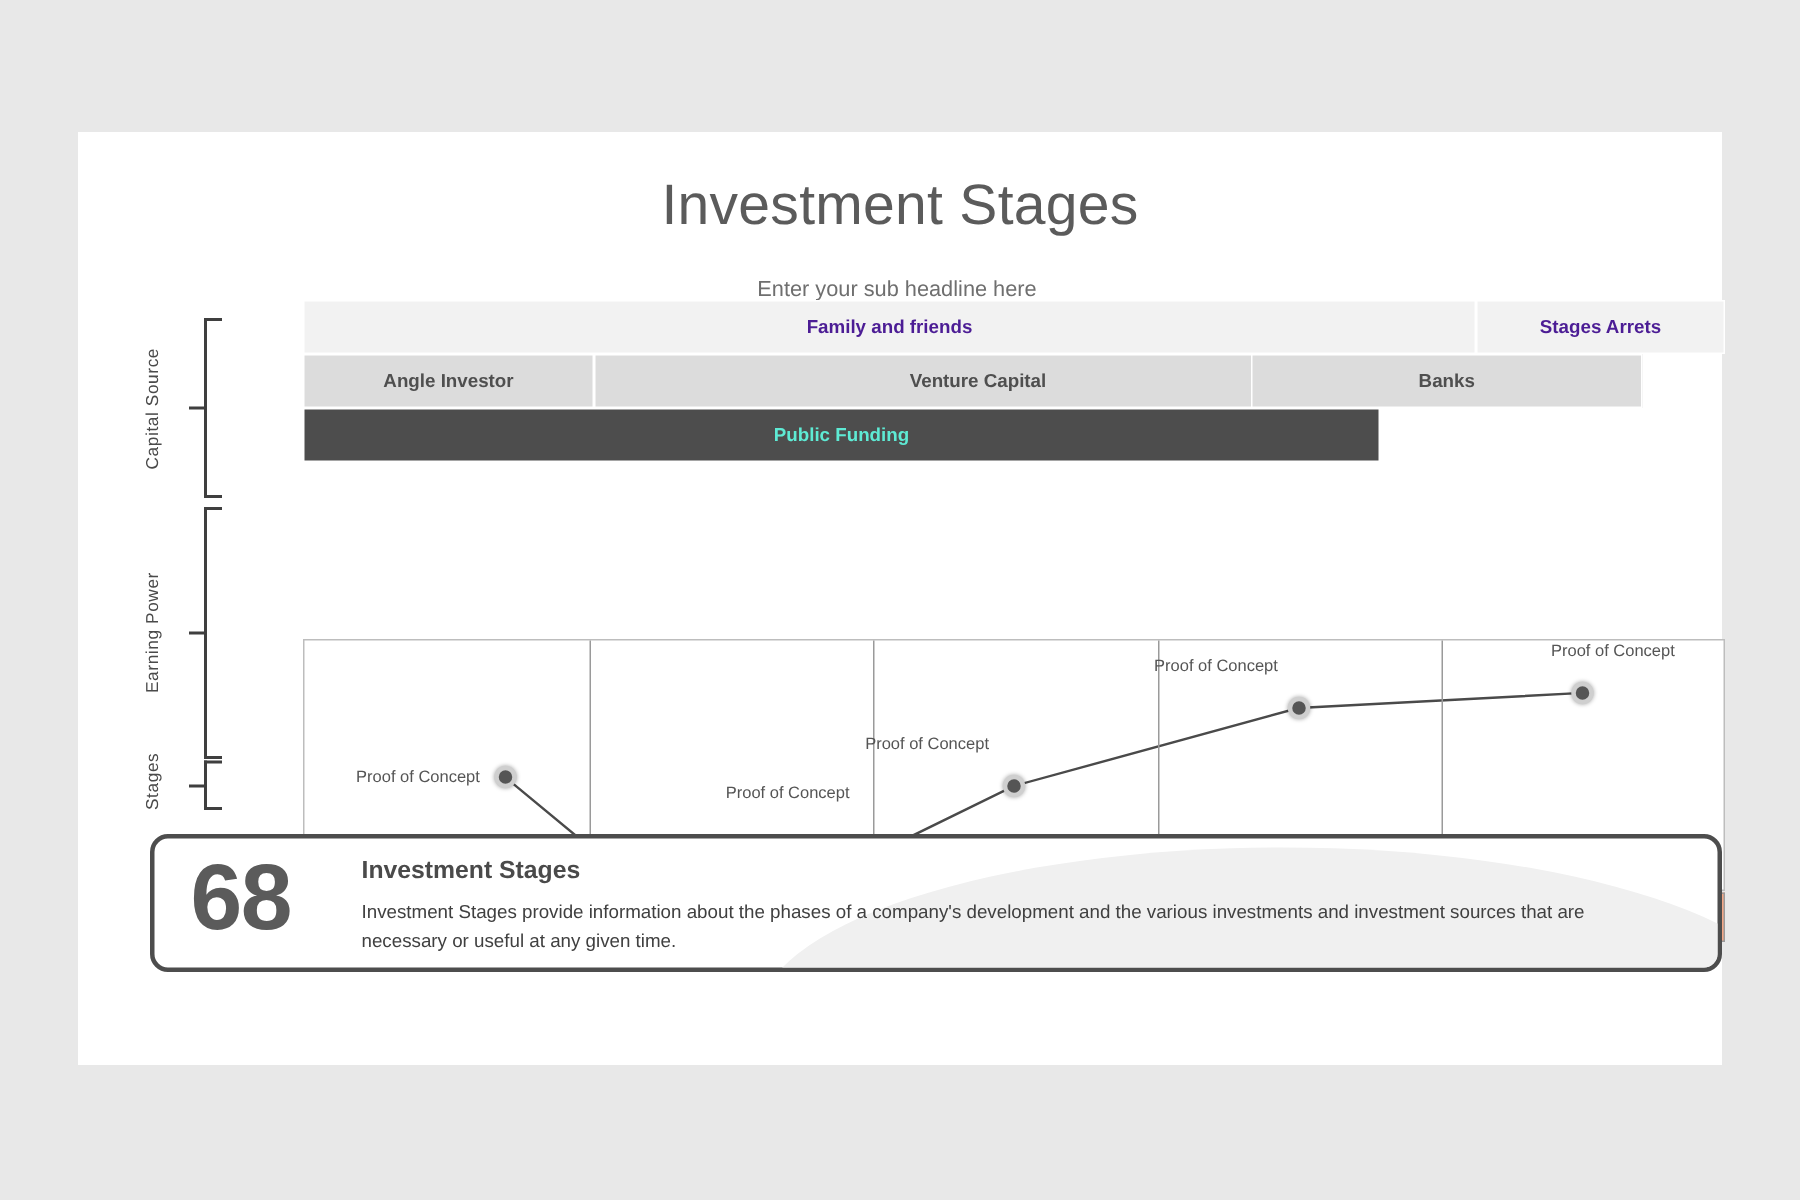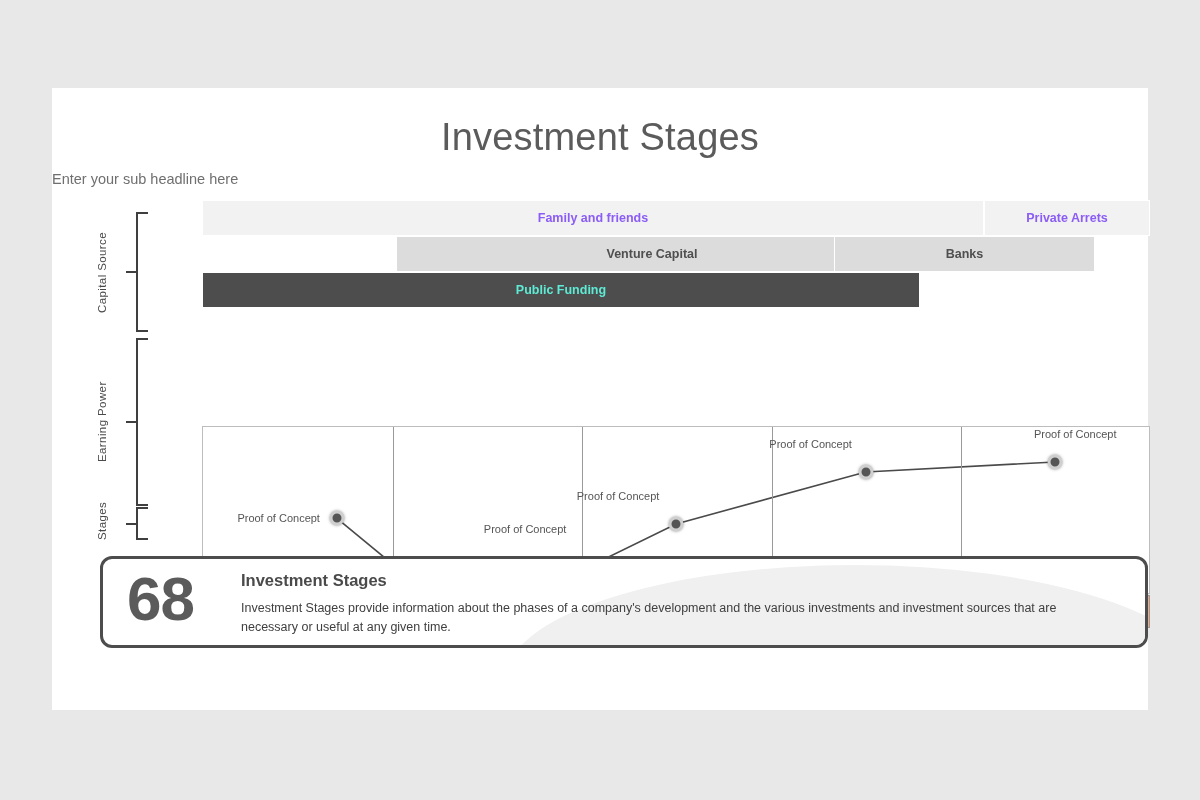--- a/index.html
+++ b/index.html
@@ -17,21 +17,22 @@
   }
 
   
   #title {
     position: absolute; left: 0; top: 28px; width: 1096px;
     text-align: center;
     font-size: 38px; font-weight: 400; color: #5b5b5b;
     letter-spacing: .2px;
   }
   #subtitle {
-    position: absolute; left: 0; top: 83px; width: 1092px;
+    position: absolute; left: 0; top: 97px; width: 1092px;
+    text-align: center;
     font-size: 14.5px; color: #6f6f6f;
   }
 
   
   .vlabel {
     position: absolute;
     writing-mode: vertical-rl;
     transform: rotate(180deg);
     text-align: center;
     font-size: 11.5px; color: #4a4a4a;
@@ -54,21 +55,21 @@
   }
 
   
   .srow { position: absolute; height: 36px; }
   .cell {
     position: absolute; top: 0; height: 36px;
     display: flex; align-items: center; justify-content: center;
     font-size: 12.5px; font-weight: bold;
     border: 1px solid #ffffff;
   }
-  .cell.light  { background: #f2f2f2; color: #8b5cf6; }
+  .cell.light  { background: #f2f2f2; color: #4c1d95; }
   .cell.mid    { background: #dcdcdc; color: #4f4f4f; }
   .cell.dark   { background: #4d4d4d; color: #5eead4; }
 
   
   #chart {
     position: absolute;
     left: 150px; top: 338px;
     width: 948px; height: 168px;
     border: 1px solid #bdbdbd;
     background: #ffffff;
@@ -146,23 +147,24 @@
 
   <div class="vlabel" style="left:44px; top:252px; height:164px;">Earning Power</div>
   <div class="bracket" style="left:84px; top:250px; height:168px;"></div>
 
   <div class="vlabel" style="left:44px; top:420px; height:32px;">Stages</div>
   <div class="bracket" style="left:84px; top:419px; height:33px;"></div>
 
   <div id="capital-rows">
       <div class="srow" style="left: 150px; top: 112px; width: 948px;">
         <div class="cell light" style="left: 0px; width: 782px;">Family and friends</div>
-        <div class="cell light" style="left: 782px; width: 166px;">Private Arrets</div>
+        <div class="cell light" style="left: 782px; width: 166px;">Stages Arrets</div>
       </div>
       <div class="srow" style="left: 150px; top: 148px; width: 948px;">
+        <div class="cell mid" style="left: 0px; width: 194px;">Angle Investor</div>
         <div class="cell mid" style="left: 194px; width: 512px;">Venture Capital</div>
         <div class="cell mid" style="left: 632px; width: 261px;">Banks</div>
       </div>
       <div class="srow" style="left: 150px; top: 184px; width: 948px;">
         <div class="cell dark" style="left: 0px; width: 718px;">Public Funding</div>
       </div>
     </div>
 
   <div id="chart">
     <svg id="polyline" width="948" height="168">

